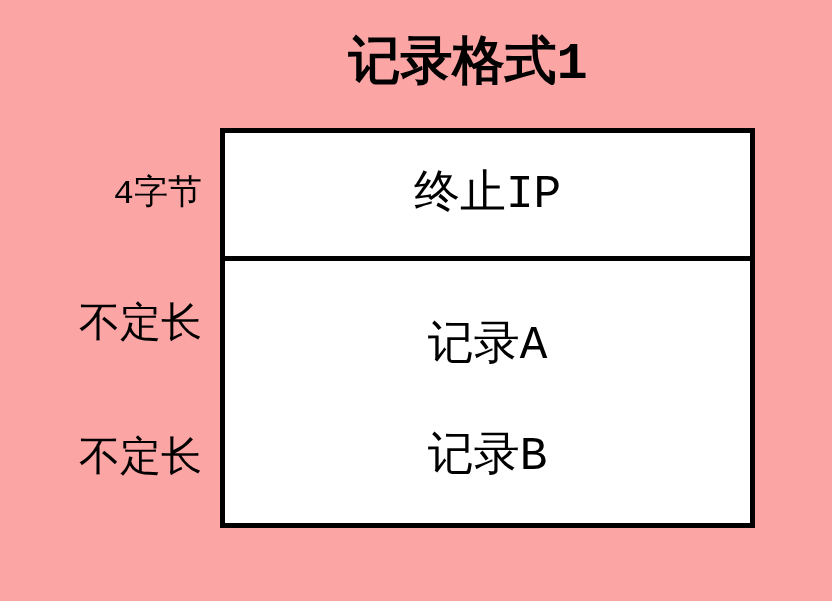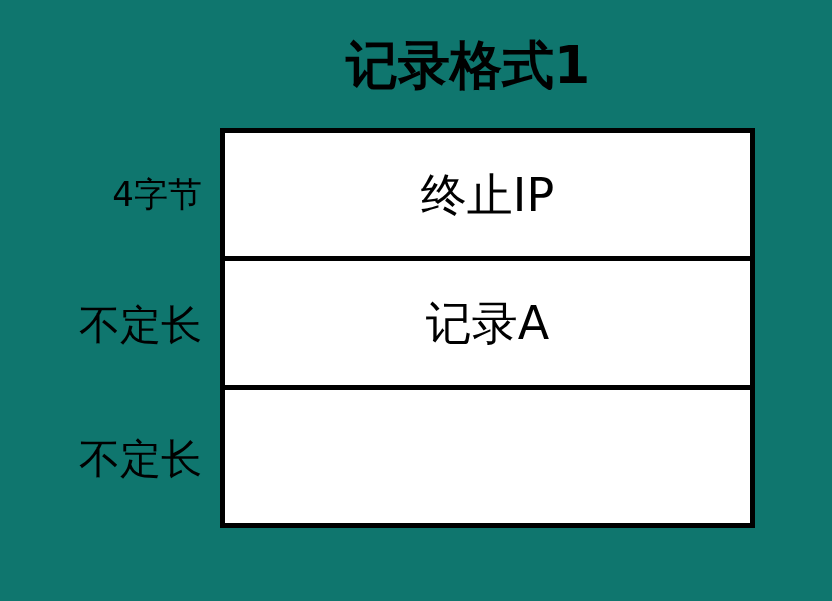--- a/index.html
+++ b/index.html
@@ -13,21 +13,22 @@
     height: 601px;
     overflow: hidden;
     font-family: "DejaVu Sans", "Liberation Sans", sans-serif;
     color: #000000;
   }
 
   #diagram-canvas {
     position: relative;
     width: 832px;
     height: 601px;
-    background: #0f766e;
+    background: #fca5a5;
+    font-family: Liberation Mono, monospace;
   }
 
   
   #diagram-title {
     position: absolute;
     left: 0;
     top: 34px;
     width: 832px;
     text-align: center;
     font-size: 52px;
@@ -102,22 +103,22 @@
     font-weight: normal;
     white-space: nowrap;
     color: #000000;
   }
   .record-field.field-0 {
     top: 0px;
     height: 128px;
     border-bottom: 5px solid #000000;
   }
   .record-field.field-1 {
-    top: 128px;
-    height: 129px;
+    top: 140px;
+    height: 150px;
     border-bottom: 5px solid #000000;
   }
   .record-field.field-2 {
     top: 257px;
     height: 133px;
   }
 </style>
 </head>
 <body>
 
@@ -131,15 +132,18 @@
     <div class="size-label row-2">不定长</div>
   </div>
 
   <div id="record-box">
     <div class="record-field field-0">
       <span class="field-text">终止IP</span>
     </div>
     <div class="record-field field-1">
       <span class="field-text">记录A</span>
     </div>
+    <div class="record-field field-2">
+      <span class="field-text">记录B</span>
+    </div>
   </div>
 
 </div>
 
 </body></html>

